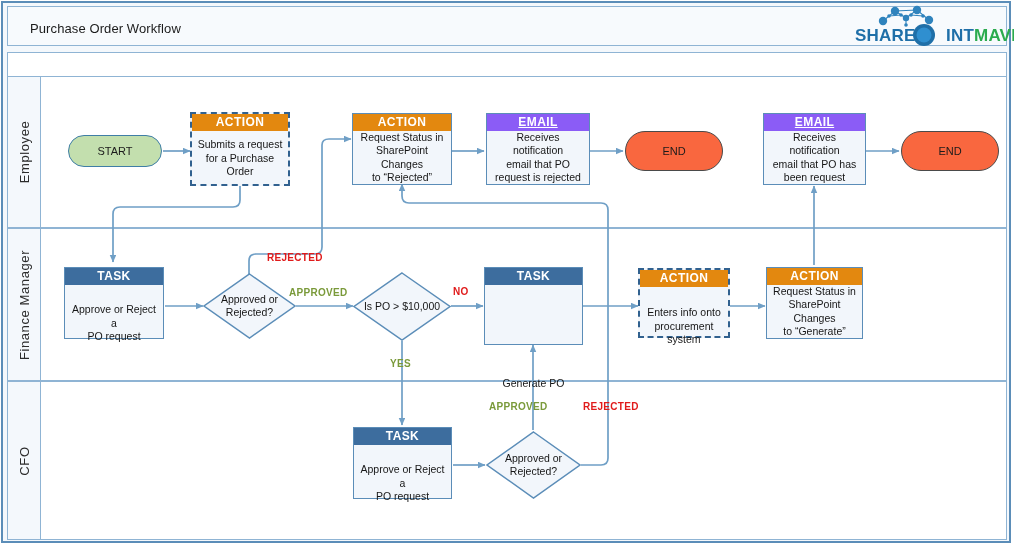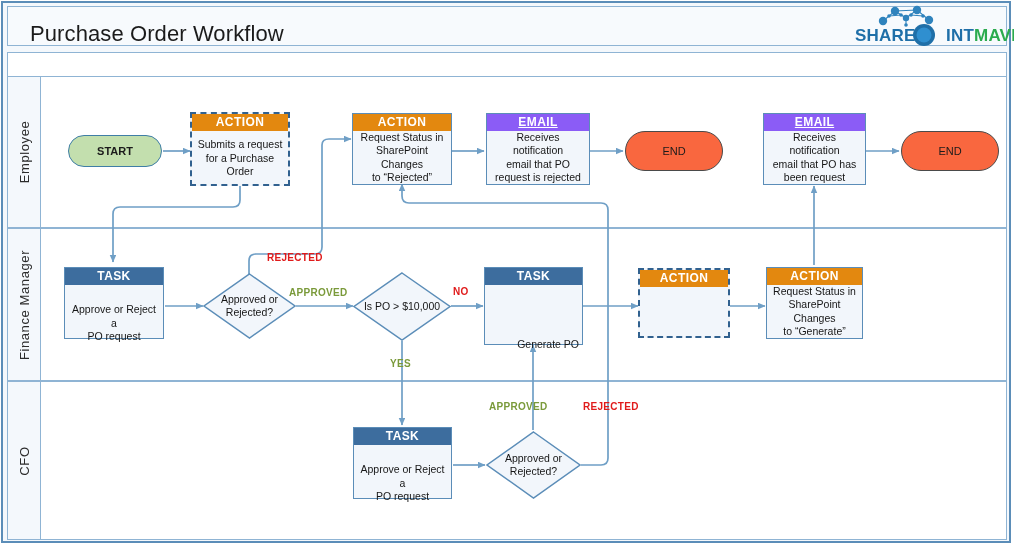--- a/index.html
+++ b/index.html
@@ -7,21 +7,21 @@
   body{font-family:"Liberation Sans","DejaVu Sans",sans-serif;}
   #page{position:relative;width:1014px;height:546px;background:#ffffff;overflow:hidden;}
 
   
   .outer-frame{position:absolute;left:1px;top:1px;width:1010px;height:542px;
       border:2px solid #5b8db8;box-sizing:border-box;background:#f4f8fc;}
 
   
   .title-bar{position:absolute;left:7px;top:6px;width:1000px;height:40px;
       background:#f7fafd;border:1px solid #8fb4d4;box-sizing:border-box;}
-  .title-text{position:absolute;left:22px;top:14px;font-size:22px;color:#1b1b1b;
+  .title-text{position:absolute;left:22px;top:14px;font-size:13px;color:#1b1b1b;
       letter-spacing:.1px;white-space:nowrap;}
 
   
   .logo{position:absolute;left:855px;top:4px;width:152px;height:46px;}
   .logo-word{position:absolute;left:0;top:22px;width:152px;height:22px;
       font-size:17px;font-weight:bold;letter-spacing:.2px;white-space:nowrap;}
   .lw-blue{color:#1f6fa8;}
   .lw-green{color:#2bab4e;}
 
   
@@ -167,21 +167,21 @@
       <path d="M814,265 L814,186"></path>
 
       <path d="M452,151 L484,151"></path>
 
       <path d="M590,151 L623,151"></path>
 
       <path d="M866,151 L899,151"></path>
     </g>
   </svg>
 
-  <div class="node term start" style="left:68px;top:135px;width:94px;height:32px;font-weight:bold;">
+  <div class="node term start" style="left:68px;top:135px;width:94px;height:32px;">
     <span>START</span>
   </div>
 
   <div class="node card dashed" style="left:190px;top:112px;width:100px;height:74px;">
     <div class="bar action">ACTION</div>
     <div class="body" style="height:55px;">
       <div>Submits a request</div>
       <div>for a Purchase Order</div>
     </div>
   </div>
@@ -243,27 +243,31 @@
     <svg class="dsvg" width="98" height="69">
       <polygon points="49,1 97,34.5 49,68 1,34.5" fill="#f2f6fb" stroke="#5b8db8" stroke-width="1.5"></polygon>
     </svg>
     <div class="dtxt">
       <div>Is PO &gt; $10,000</div>
     </div>
   </div>
 
   <div class="node card" style="left:484px;top:267px;width:99px;height:78px;">
     <div class="bar task">TASK</div>
-    <div class="body" style="height:59px;padding-top:30px;align-items:flex-end;">
+    <div class="body" style="height:59px;padding-top:30px;align-items:center;margin-top:39px;">
       <div>Generate PO</div>
     </div>
   </div>
 
   <div class="node card dashed" style="left:638px;top:268px;width:92px;height:70px;">
     <div class="bar action">ACTION</div>
+    <div class="body" style="height:51px;padding-top:14px;align-items:center;">
+      <div>Enters info onto</div>
+      <div>procurement system</div>
+    </div>
   </div>
 
   <div class="node card" style="left:766px;top:267px;width:97px;height:72px;">
     <div class="bar action">ACTION</div>
     <div class="body" style="height:53px;">
       <div>Request Status in</div>
       <div>SharePoint Changes</div>
       <div>to “Generate”</div>
     </div>
   </div>

